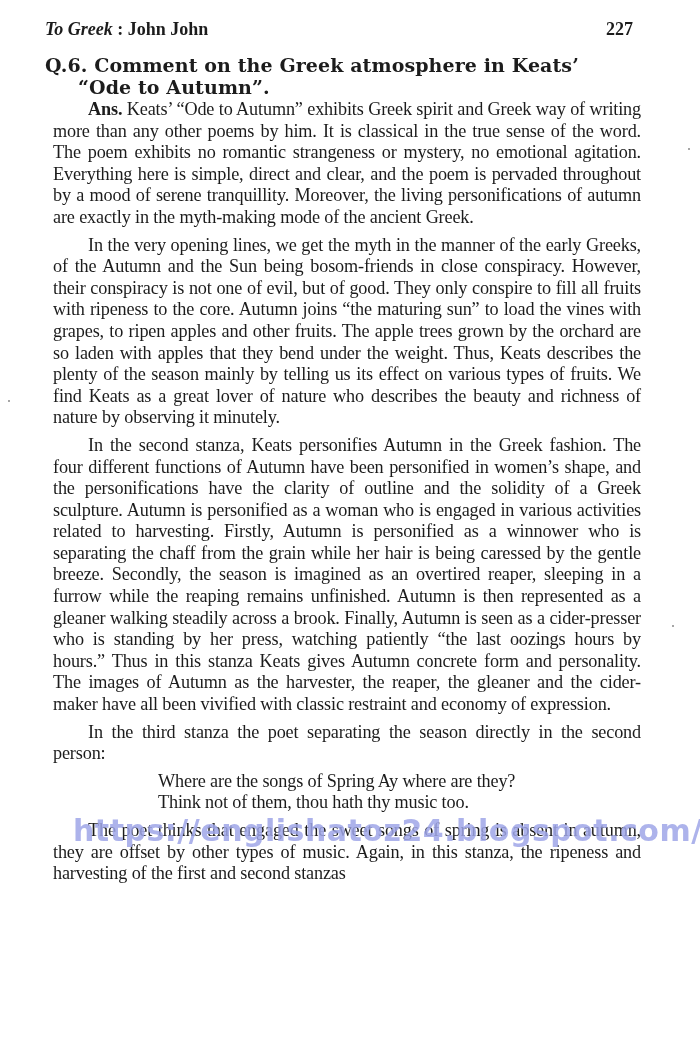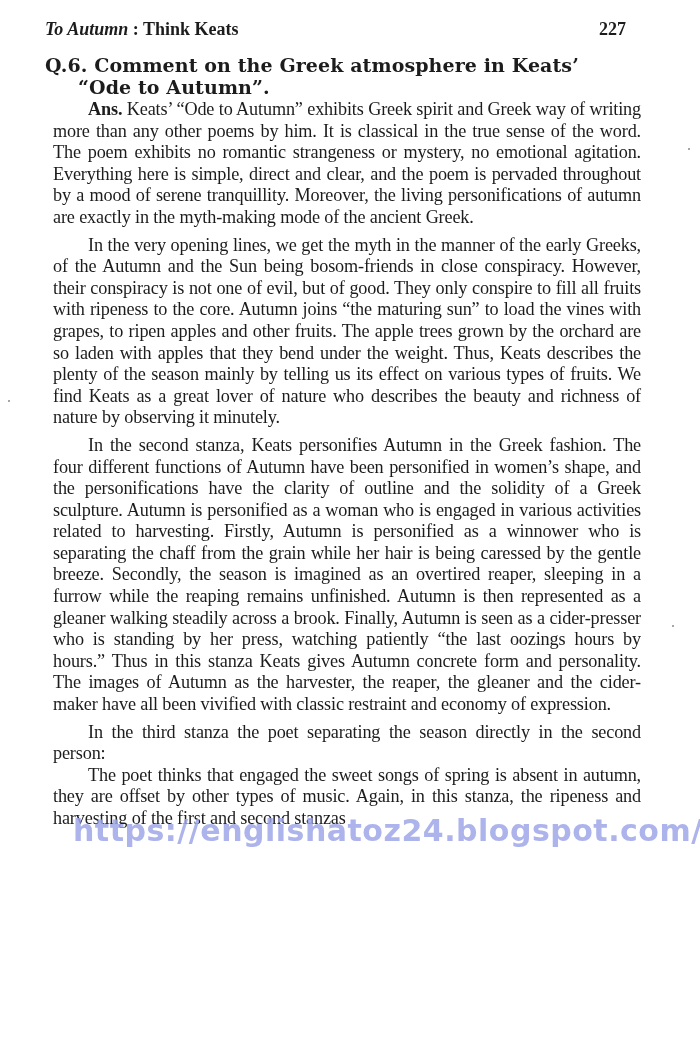--- a/index.html
+++ b/index.html
@@ -9,21 +9,21 @@
       position: relative;
       font-family: "Liberation Serif", "DejaVu Serif", serif;
       color: #1c1c1c;
     }
     .page { position: absolute; left: 45px; top: 0; width: 588px; }
     .running-head {
       position: absolute; top: 19px; left: 0; width: 588px; height: 24px;
       font-size: 18px; font-weight: bold;
     }
     .running-head .title-it { font-style: italic; }
-    .running-head .page-num { position: absolute; right: 7px; top: 0; }
+    .running-head .page-num { position: absolute; right: 0; top: 0; }
     .question {
       position: absolute; top: 54px; left: 0; width: 588px;
       font-family: "DejaVu Serif", serif; font-weight: bold; font-size: 19px;
       line-height: 22px; letter-spacing: 0.1px;
       padding-left: 33px; text-indent: -33px; box-sizing: border-box;
     }
     .body-text {
       position: absolute; top: 99px; left: 8px; width: 588px;
       font-size: 18.2px; line-height: 21.6px; text-align: justify;
       letter-spacing: -0.15px;
@@ -38,34 +38,38 @@
       font-size: 30px; color: #9fa6e8; opacity: 0.85;
       letter-spacing: 0.5px; white-space: nowrap;
     }
     .speck { position: absolute; width: 2px; height: 2px; background: #888; border-radius: 50%; }
   </style>
 </head>
 <body>
 
 <div class="page">
   <div class="running-head">
-    <span class="title-it">To Autumn</span><span> : </span><span>Think Keats</span>
+    <span class="title-it">To Greek</span><span> : </span><span>John John</span>
     <span class="page-num">227</span>
   </div>
 
   <div class="question">
     <span>Q.6.</span>
     <span>Comment on the Greek atmosphere in Keats’ “Ode to Autumn”.</span>
   </div>
 
   <div class="body-text">
     <p><span class="ans">Ans.</span> <span>Keats’ “Ode to Autumn” exhibits Greek spirit and Greek way of writing more than any other poems by him. It is classical in the true sense of the word. The poem exhibits no romantic strangeness or mystery, no emotional agitation. Everything here is simple, direct and clear, and the poem is pervaded throughout by a mood of serene tranquillity.  Moreover, the living personifications of autumn are exactly in the myth-making mode of the ancient Greek.</span></p>
     <p>In the very opening lines, we get the myth in the manner of the early Greeks, of the Autumn and the Sun being bosom-friends in close conspiracy. However, their conspiracy is not one of evil, but of good. They only conspire to fill all fruits with ripeness to the core. Autumn joins “the maturing sun” to load the vines with grapes, to ripen apples and other fruits. The apple trees grown by the orchard are so laden with apples that they bend under the weight. Thus, Keats describes the plenty of the season mainly by telling us its effect on various types of fruits. We find Keats as a great lover of nature who describes the beauty and richness of nature by observing it minutely.</p>
     <p>In the second stanza, Keats personifies Autumn in the Greek fashion. The four different functions of Autumn have been personified in women’s shape, and the personifications have the clarity of outline and the solidity of a Greek sculpture. Autumn is personified as a woman who is engaged in various activities related to harvesting. Firstly, Autumn is personified as a winnower who is separating the chaff from the grain while her hair is being caressed by the gentle breeze. Secondly, the season is imagined as an overtired reaper, sleeping in a furrow while the reaping remains unfinished. Autumn is then represented as a gleaner walking steadily across a brook. Finally, Autumn is seen as a cider-presser who is standing by her press, watching patiently “the last oozings hours by hours.” Thus in this stanza Keats gives Autumn concrete form and personality. The images of Autumn as the harvester, the reaper, the gleaner and the cider-maker have all been vivified with classic restraint and economy of expression.</p>
     <p style="margin-bottom:0">In the third stanza the poet separating the season directly in the second person:</p>
+    <div class="verse">
+      <div>Where are the songs of Spring Ay where are they?</div>
+      <div>Think not of them, thou hath thy music too.</div>
+    </div>
     <p>The poet thinks that engaged the sweet songs of spring is absent in autumn, they are offset by other types of music. Again, in this stanza, the ripeness and harvesting of the first and second stanzas</p>
   </div>
 </div>
 
 <div class="watermark">https://englishatoz24.blogspot.com/</div>
 
 <span class="speck" style="left:8px;top:400px"></span>
 <span class="speck" style="left:688px;top:148px"></span>
 <span class="speck" style="left:672px;top:625px"></span>
 

